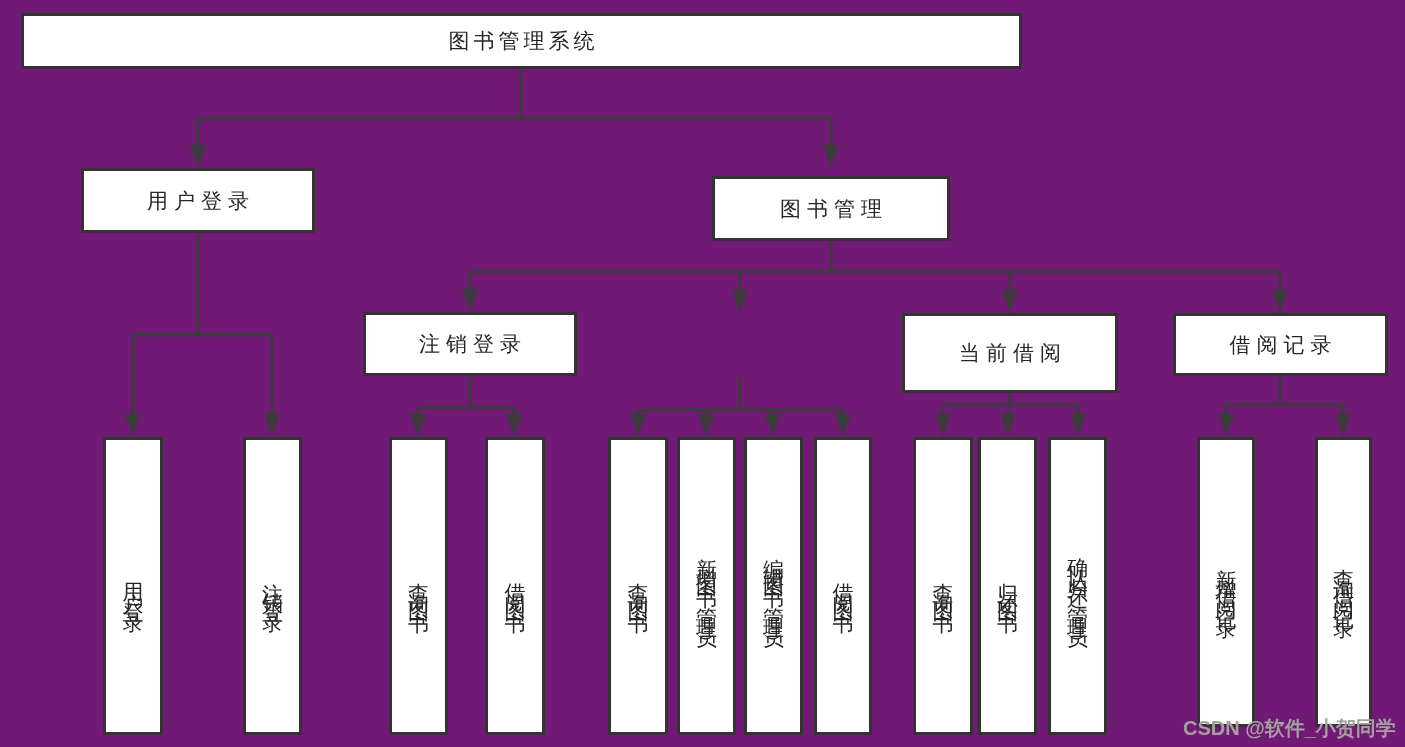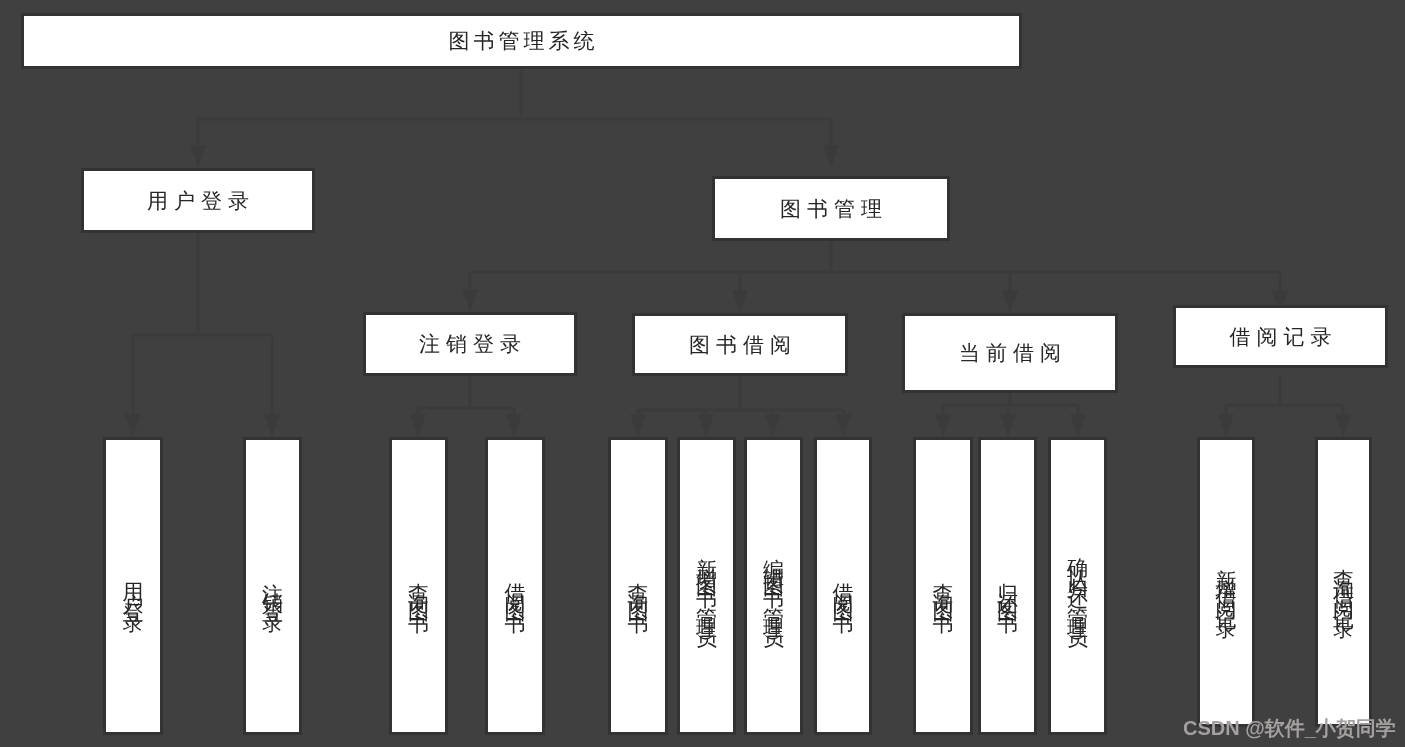--- a/index.html
+++ b/index.html
@@ -5,21 +5,21 @@
   html, body {
     margin: 0;
     padding: 0;
     background: #ffffff;
     font-family: "Liberation Sans", "DejaVu Sans", sans-serif;
   }
   .canvas {
     position: relative;
     width: 1405px;
     height: 747px;
-    background: #404040;
+    background: #701a75;
     overflow: hidden;
   }
   .connectors {
     position: absolute;
     left: 0;
     top: 0;
     pointer-events: none;
   }
   .box {
     position: absolute;
@@ -112,27 +112,24 @@
   <div class="box" style="left:81px;top:168px;width:234px;height:65px">
     <span class="lbl">用户登录</span>
   </div>
   <div class="box" style="left:712px;top:176px;width:238px;height:65px">
     <span class="lbl">图书管理</span>
   </div>
 
   <div class="box" style="left:363px;top:312px;width:214px;height:64px">
     <span class="lbl">注销登录</span>
   </div>
-  <div class="box" style="left:632px;top:313px;width:216px;height:63px">
-    <span class="lbl">图书借阅</span>
-  </div>
   <div class="box" style="left:902px;top:313px;width:216px;height:80px">
     <span class="lbl">当前借阅</span>
   </div>
-  <div class="box" style="left:1173px;top:305px;width:215px;height:63px">
+  <div class="box" style="left:1173px;top:313px;width:215px;height:63px">
     <span class="lbl">借阅记录</span>
   </div>
 
   <div class="box" style="left:103px;top:437px;width:60px;height:298px">
     <span class="vlbl">用户登录</span>
   </div>
   <div class="box" style="left:243px;top:437px;width:59px;height:298px">
     <span class="vlbl">注销登录</span>
   </div>
 

